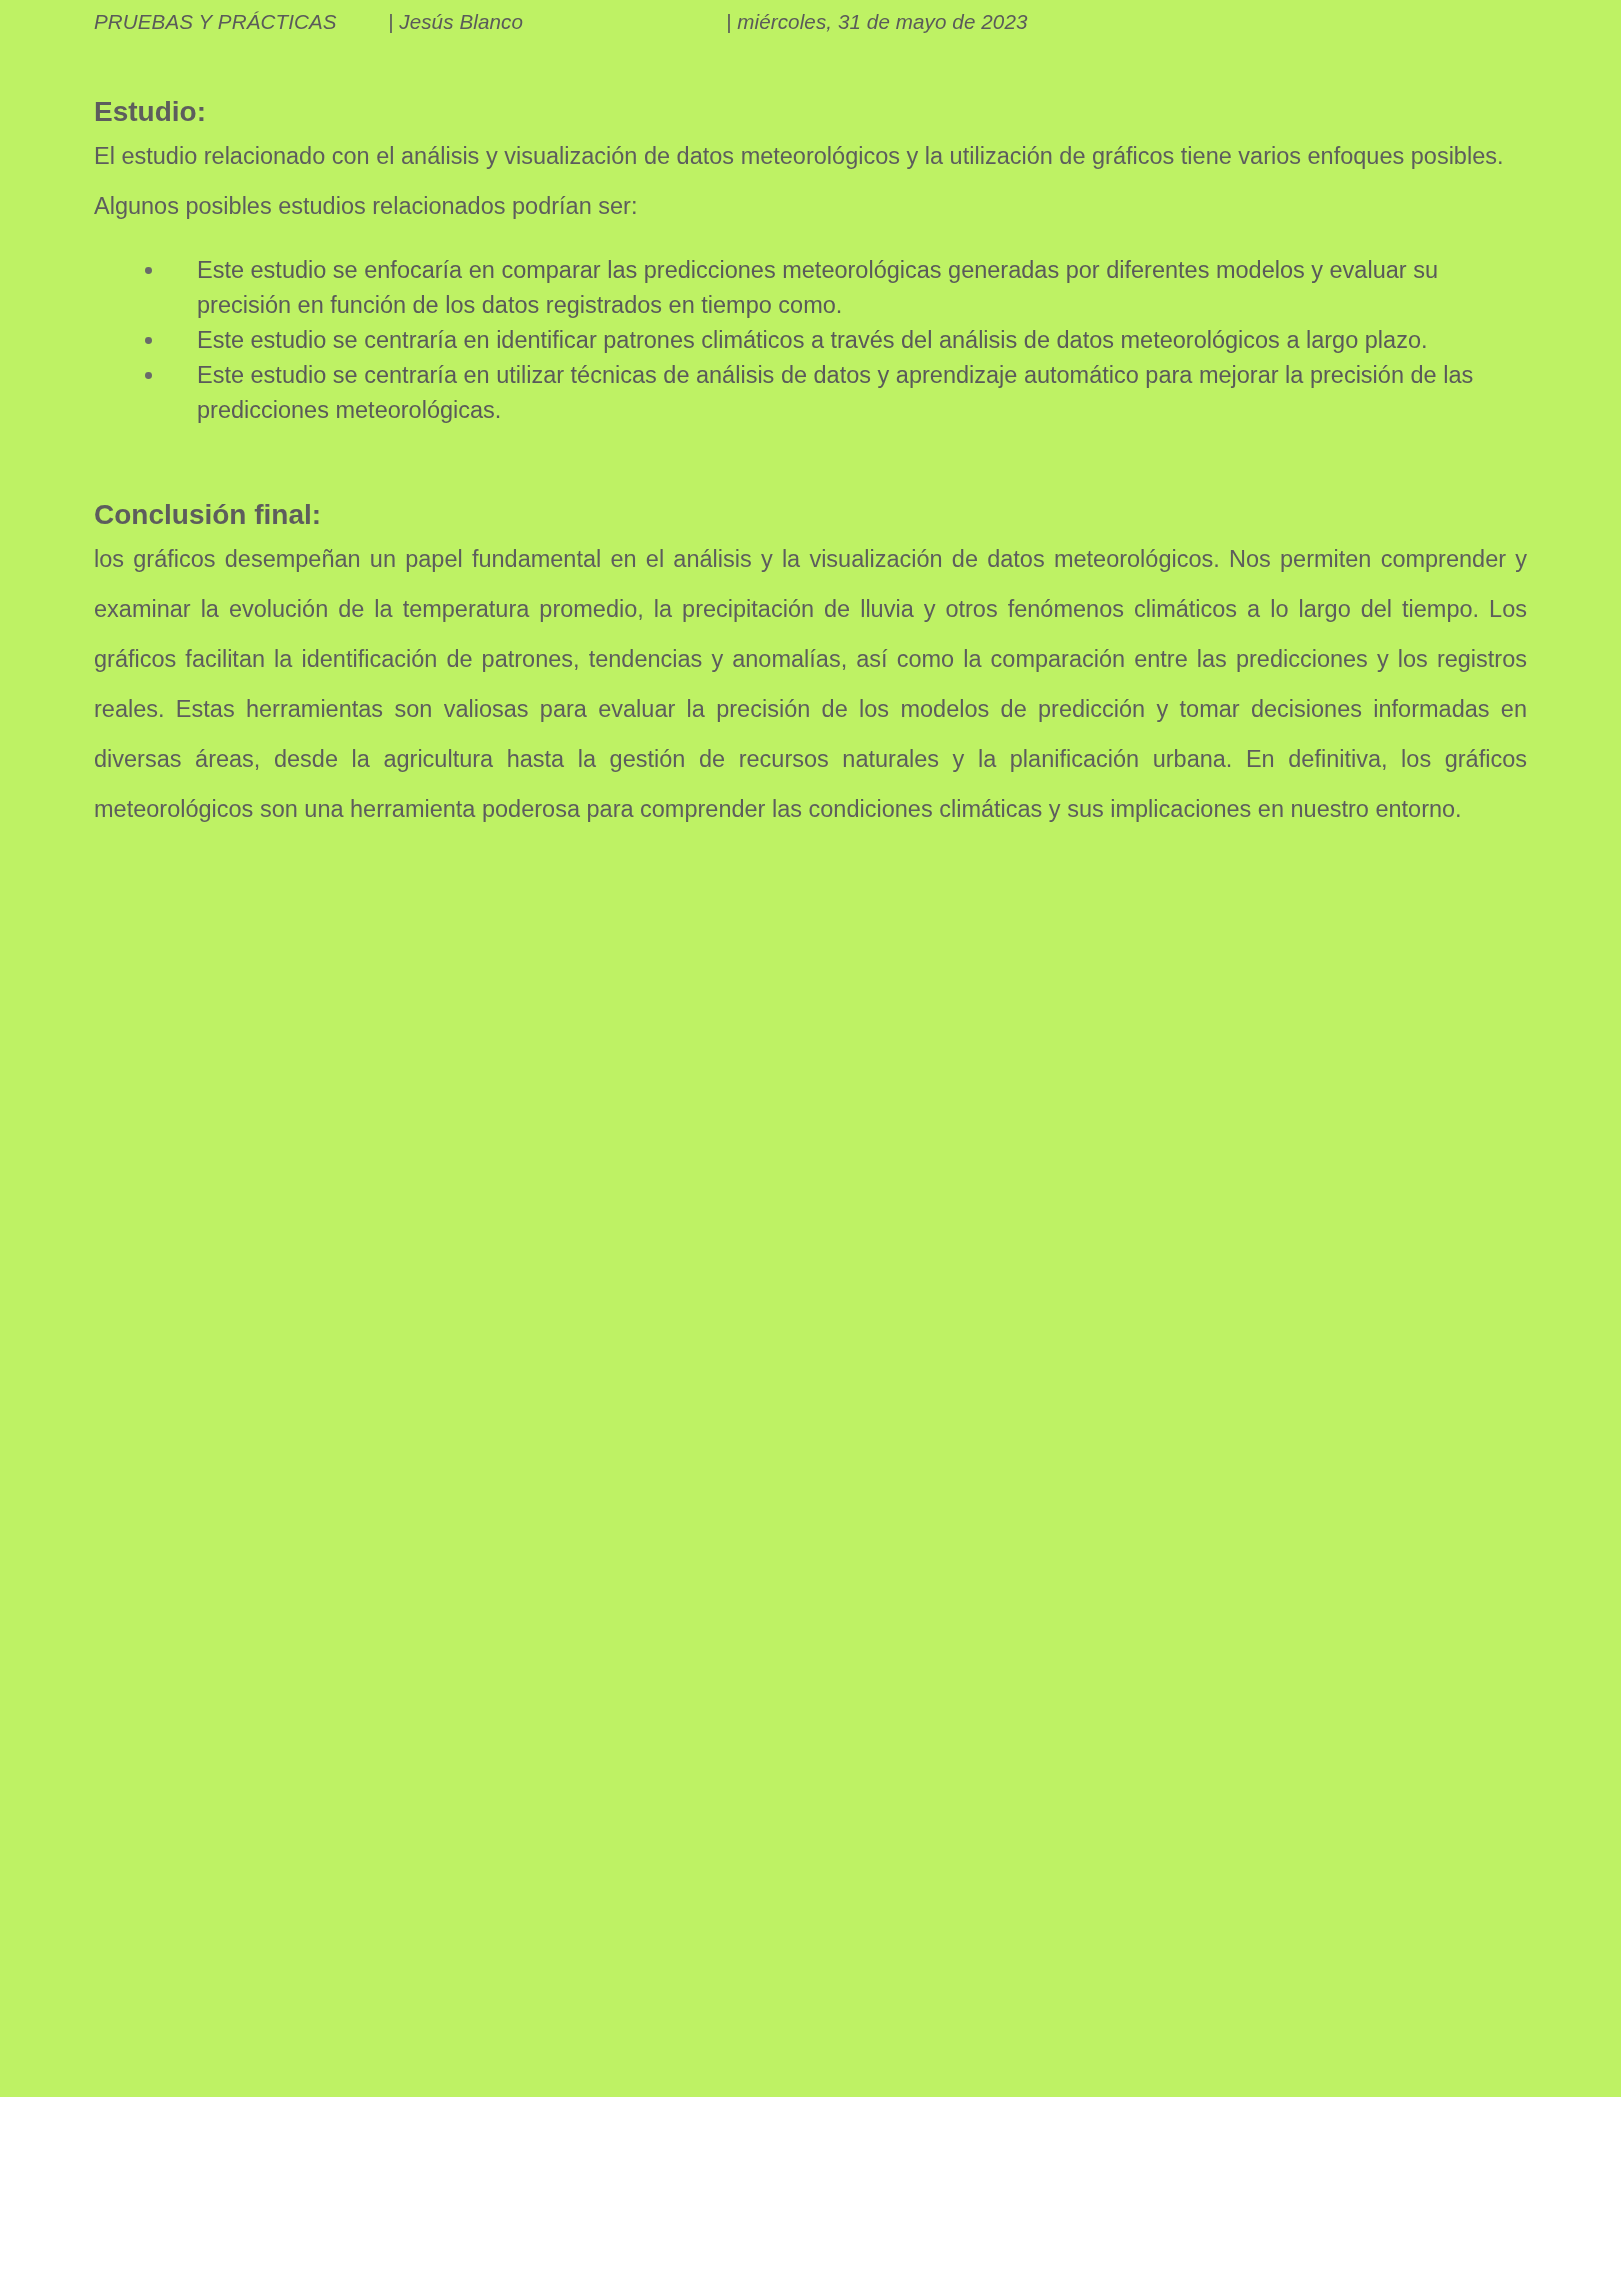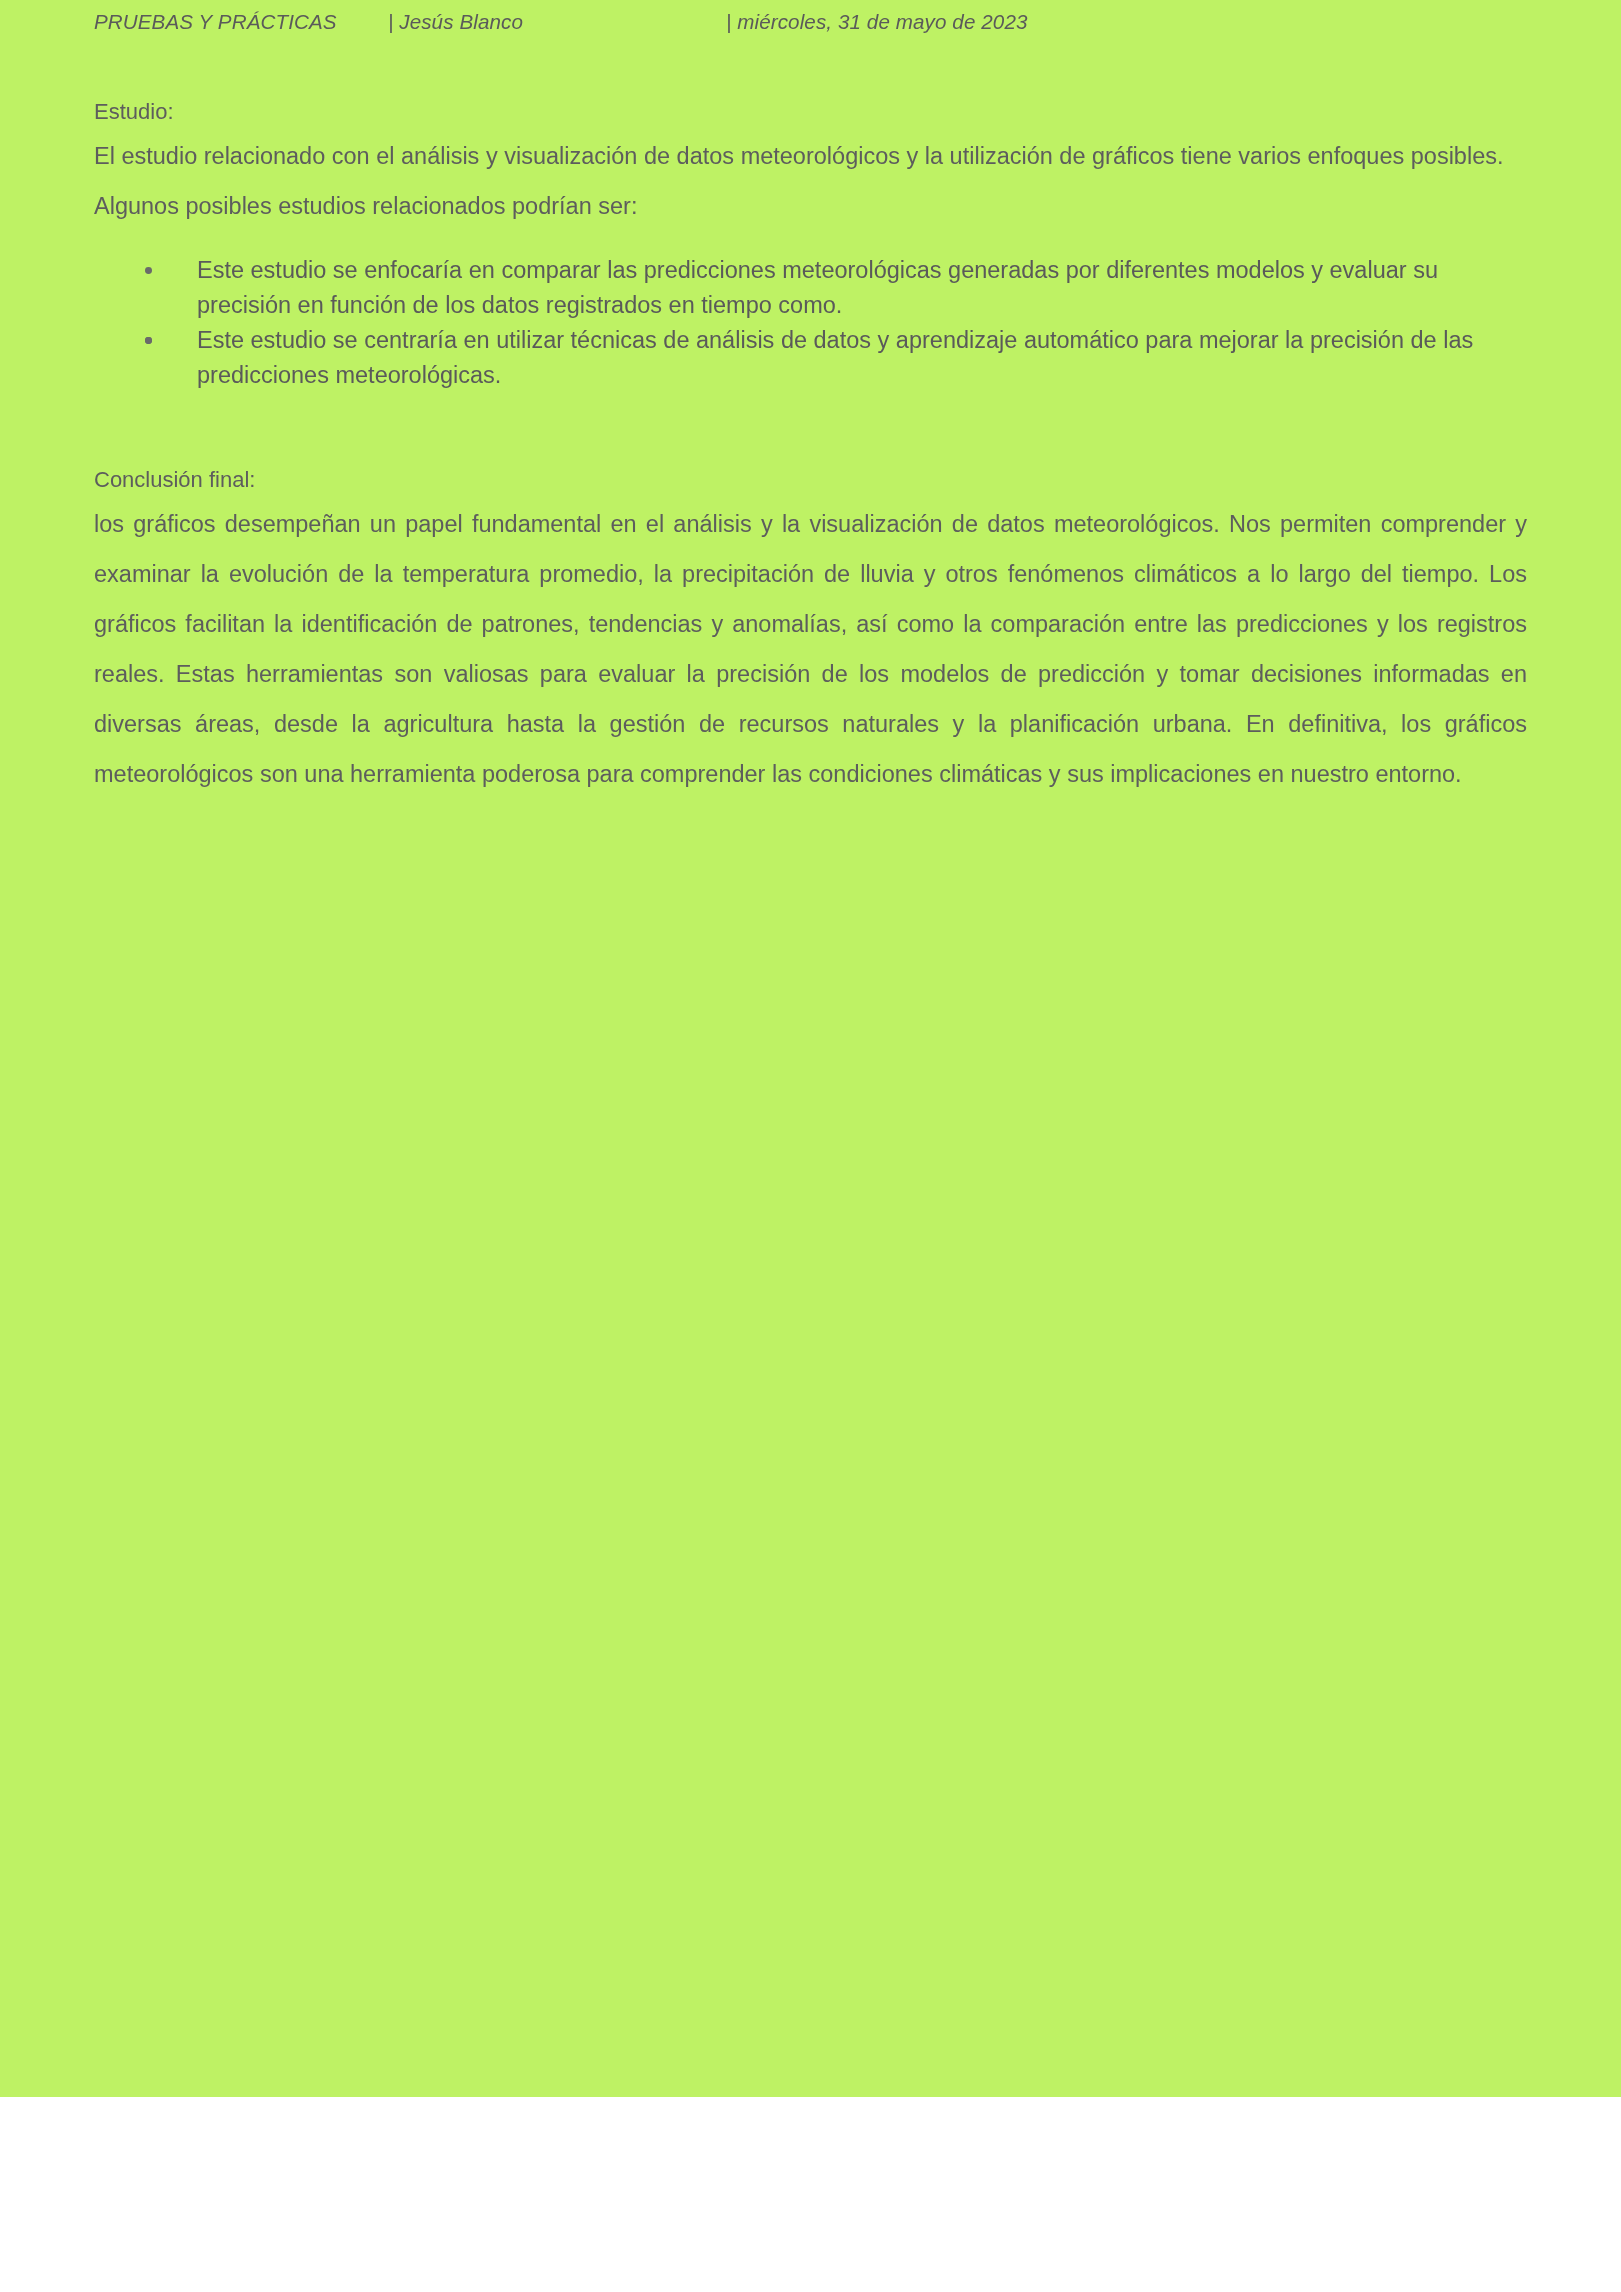--- a/index.html
+++ b/index.html
@@ -45,25 +45,25 @@
 
   
   .content {
     position: absolute;
     top: 94px;
     left: 94px;
     width: 1433px;
   }
 
   .section-heading {
-    font-size: 22px;
+    font-size: 28px;
     line-height: 35px;
     color: #5d5d5d;
     margin: 0 0 2px 0;
-    font-weight: normal;
+    font-weight: bold;
   }
 
   p.body-text {
     font-size: 23.5px;
     line-height: 50px;
     margin: 0;
     color: #5d5d5d;
   }
   p.body-text.justified {
     text-align: justify;
@@ -132,20 +132,21 @@
       <div class="section-heading">Estudio:</div>
       <p class="body-text">El estudio relacionado con el análisis y visualización de datos meteorológicos y la utilización de gráficos tiene varios enfoques posibles. Algunos posibles estudios relacionados podrían ser:</p>
 
       <ul class="bullets">
         <li>
           <span class="dot"></span>
           <span class="li-desc">Este estudio se enfocaría en comparar las predicciones meteorológicas generadas por diferentes modelos y evaluar su precisión en función de los datos registrados en tiempo como.</span>
         </li>
         <li>
           <span class="dot"></span>
+          <span class="li-desc">Este estudio se centraría en identificar patrones climáticos a través del análisis de datos meteorológicos a largo plazo.</span>
         </li>
         <li>
           <span class="dot"></span>
           <span class="li-desc">Este estudio se centraría en utilizar técnicas de análisis de datos y aprendizaje automático para mejorar la precisión de las predicciones meteorológicas.</span>
         </li>
       </ul>
     </div>
 
     <div class="gap-before-conclusion"></div>
 

